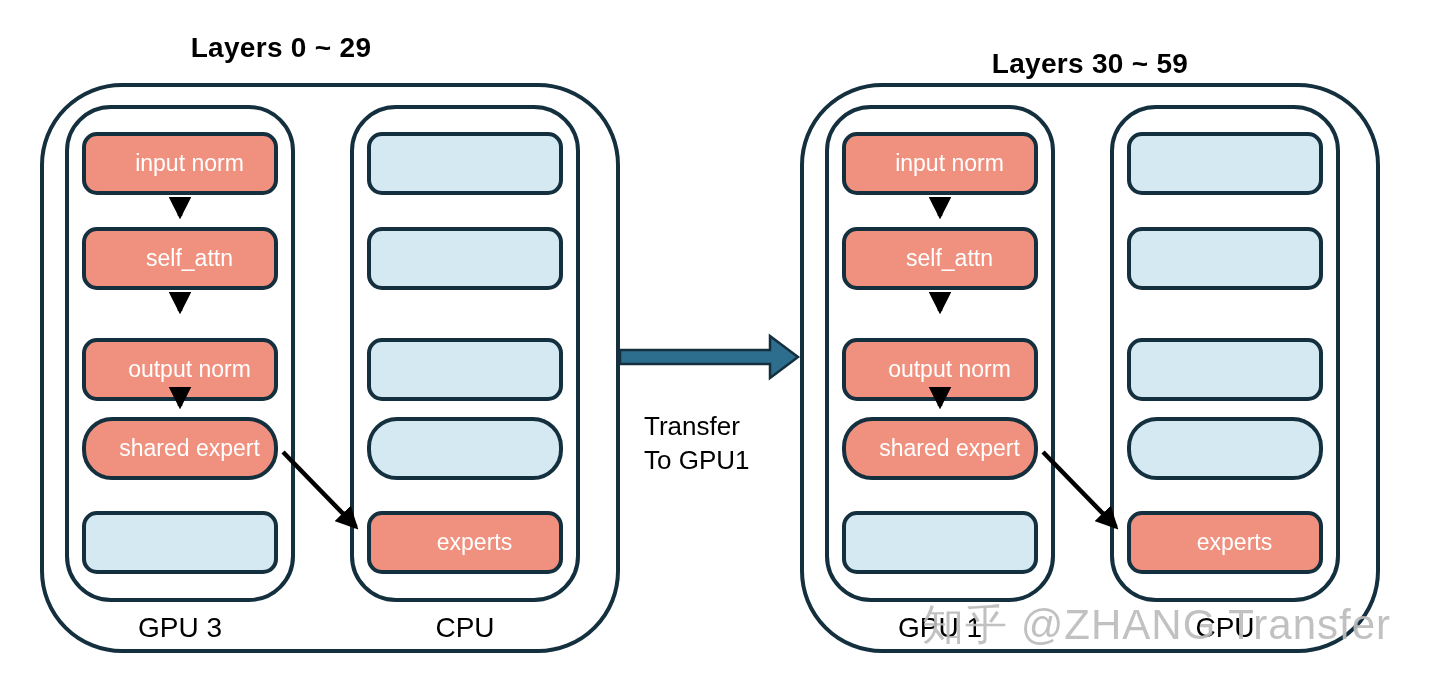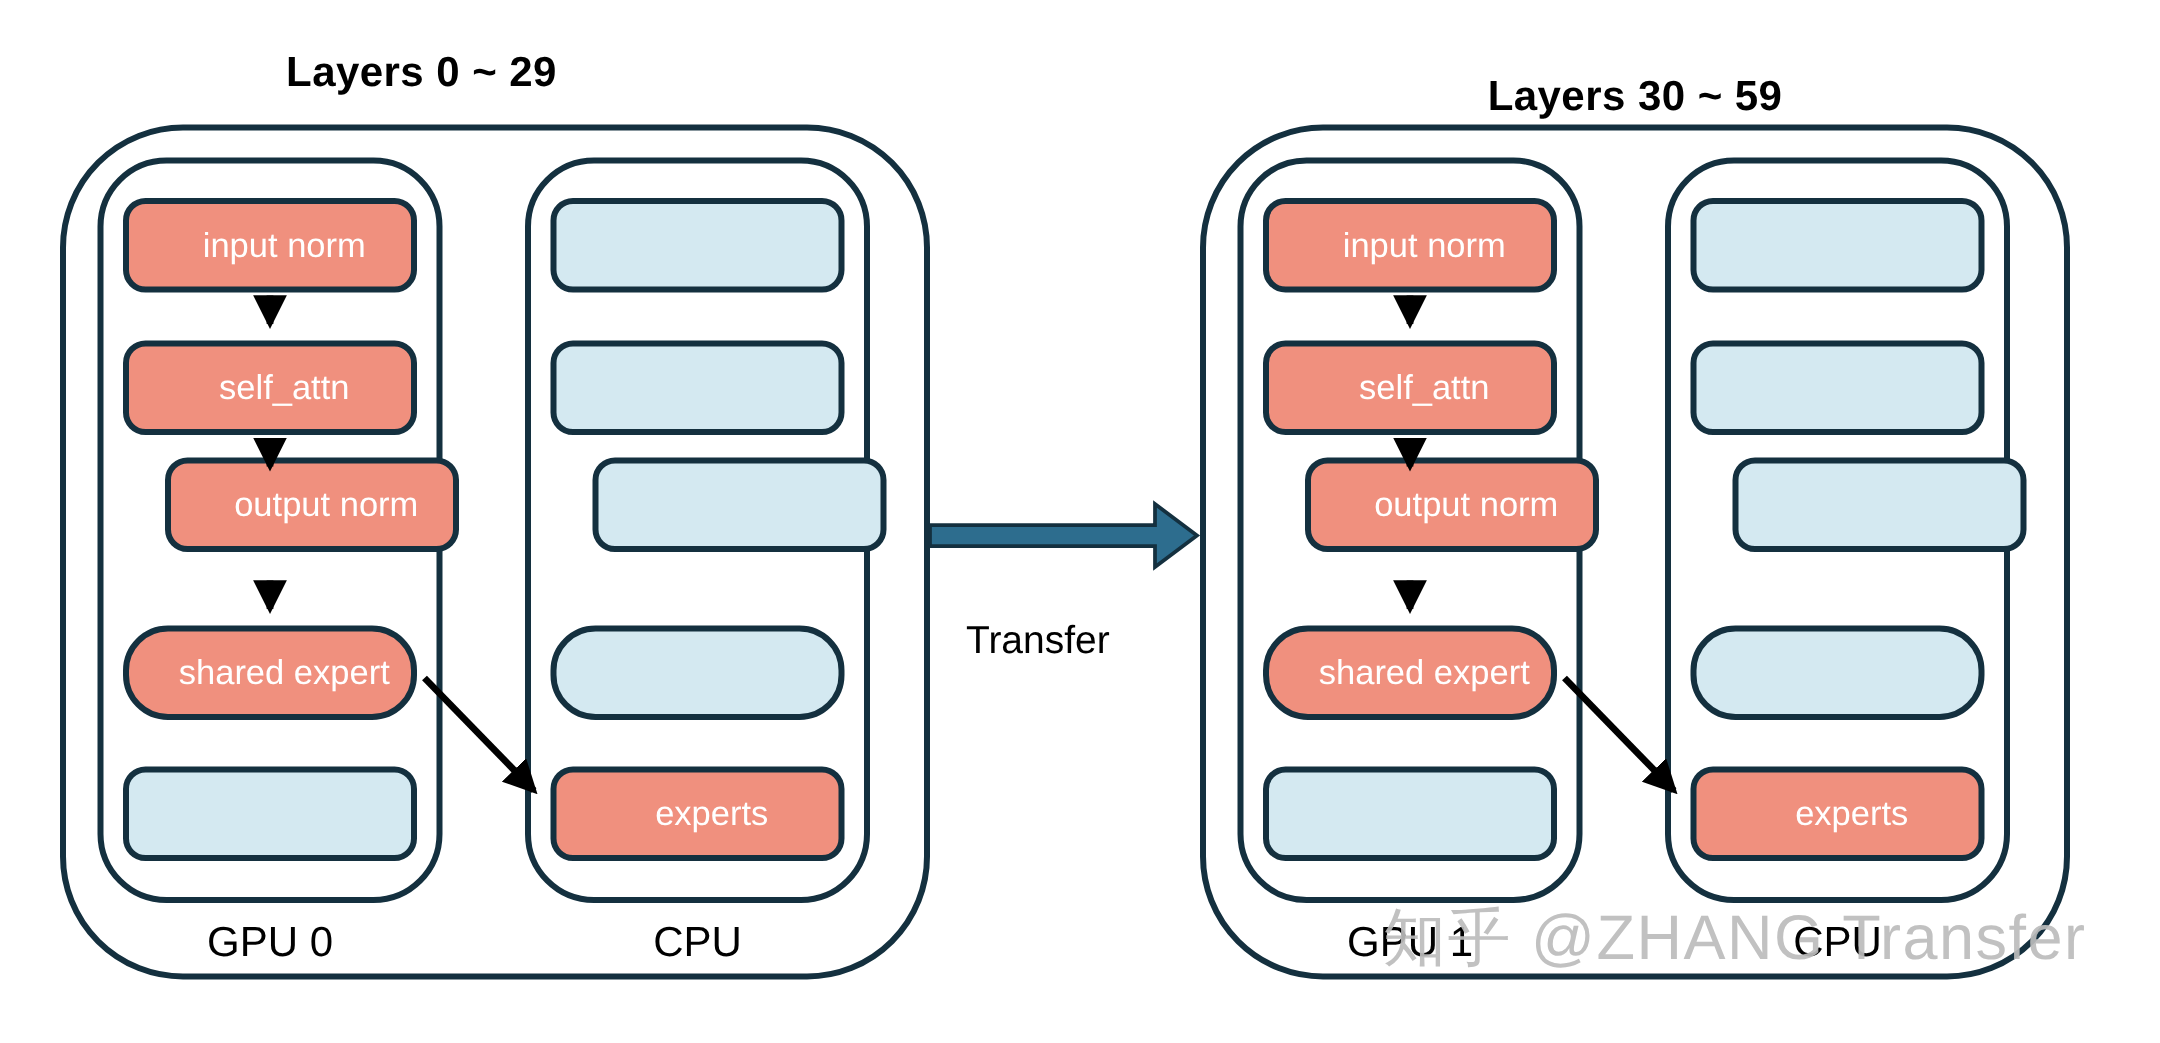--- a/index.html
+++ b/index.html
@@ -40,21 +40,21 @@
   .c-gpu-r{left:825px;}
   .c-cpu-r{left:1110px;}
   .box{
     position:absolute;left:13px;width:196px;height:63px;box-sizing:border-box;
     border:4px solid var(--border-dark);border-radius:15px;
     display:flex;align-items:center;justify-content:center;
     font-size:23px;color:var(--module-text);padding-left:19px;
   }
   .module{background:var(--module-fill);}
   .placeholder{background:var(--placeholder-fill);}
-  .s0{top:23px;} .s1{top:118px;} .s2{top:196px;margin-left:28px;} .s3{top:308px;border-radius:30px;} .s4{top:402px;}
+  .s0{top:23px;} .s1{top:118px;} .s2{top:229px;} .s3{top:308px;border-radius:30px;} .s4{top:402px;}
   .col-label{
     top:612px;height:36px;text-align:center;
     font-size:28px;color:var(--label-text);
   }
   .l-gpu-l{left:65px;width:230px;}
   .l-cpu-l{left:350px;width:230px;}
   .l-gpu-r{left:825px;width:230px;}
   .l-cpu-r{left:1110px;width:230px;}
   .transfer-label{
     left:644px;top:369px;width:160px;
@@ -83,21 +83,21 @@
 </div>
 
 <div class="column c-cpu-l">
   <div class="box placeholder s0"></div>
   <div class="box placeholder s1"></div>
   <div class="box placeholder s2"></div>
   <div class="box placeholder s3"></div>
   <div class="box module s4">experts</div>
 </div>
 
-<div class="abs col-label l-gpu-l">GPU 0</div>
+<div class="abs col-label l-gpu-l">GPU 3</div>
 <div class="abs col-label l-cpu-l">CPU</div>
 
 <div class="abs group-title t-right">Layers 30 ~ 59</div>
 
 <div class="abs outer o-right"></div>
 
 <div class="column c-gpu-r">
   <div class="box module s0">input norm</div>
   <div class="box module s1">self_attn</div>
   <div class="box module s2">output norm</div>
@@ -111,20 +111,21 @@
   <div class="box placeholder s2"></div>
   <div class="box placeholder s3"></div>
   <div class="box module s4">experts</div>
 </div>
 
 <div class="abs col-label l-gpu-r">GPU 1</div>
 <div class="abs col-label l-cpu-r">CPU</div>
 
 <div class="abs transfer-label">
   <div>Transfer</div>
+  <div>To GPU1</div>
 </div>
 
 <svg id="arrow-layer" class="abs" width="1440" height="695" viewBox="0 0 1440 695" xmlns="http://www.w3.org/2000/svg">
   <defs>
     <marker id="ah" viewBox="0 0 10 10" refX="8.5" refY="5" markerWidth="5" markerHeight="5" orient="auto-start-reverse">
       <path d="M0,0 L10,5 L0,10 z" style="fill:var(--flow-arrow-black)"></path>
     </marker>
   </defs>
 
   <g style="stroke:var(--flow-arrow-black)" stroke-width="4.5">

